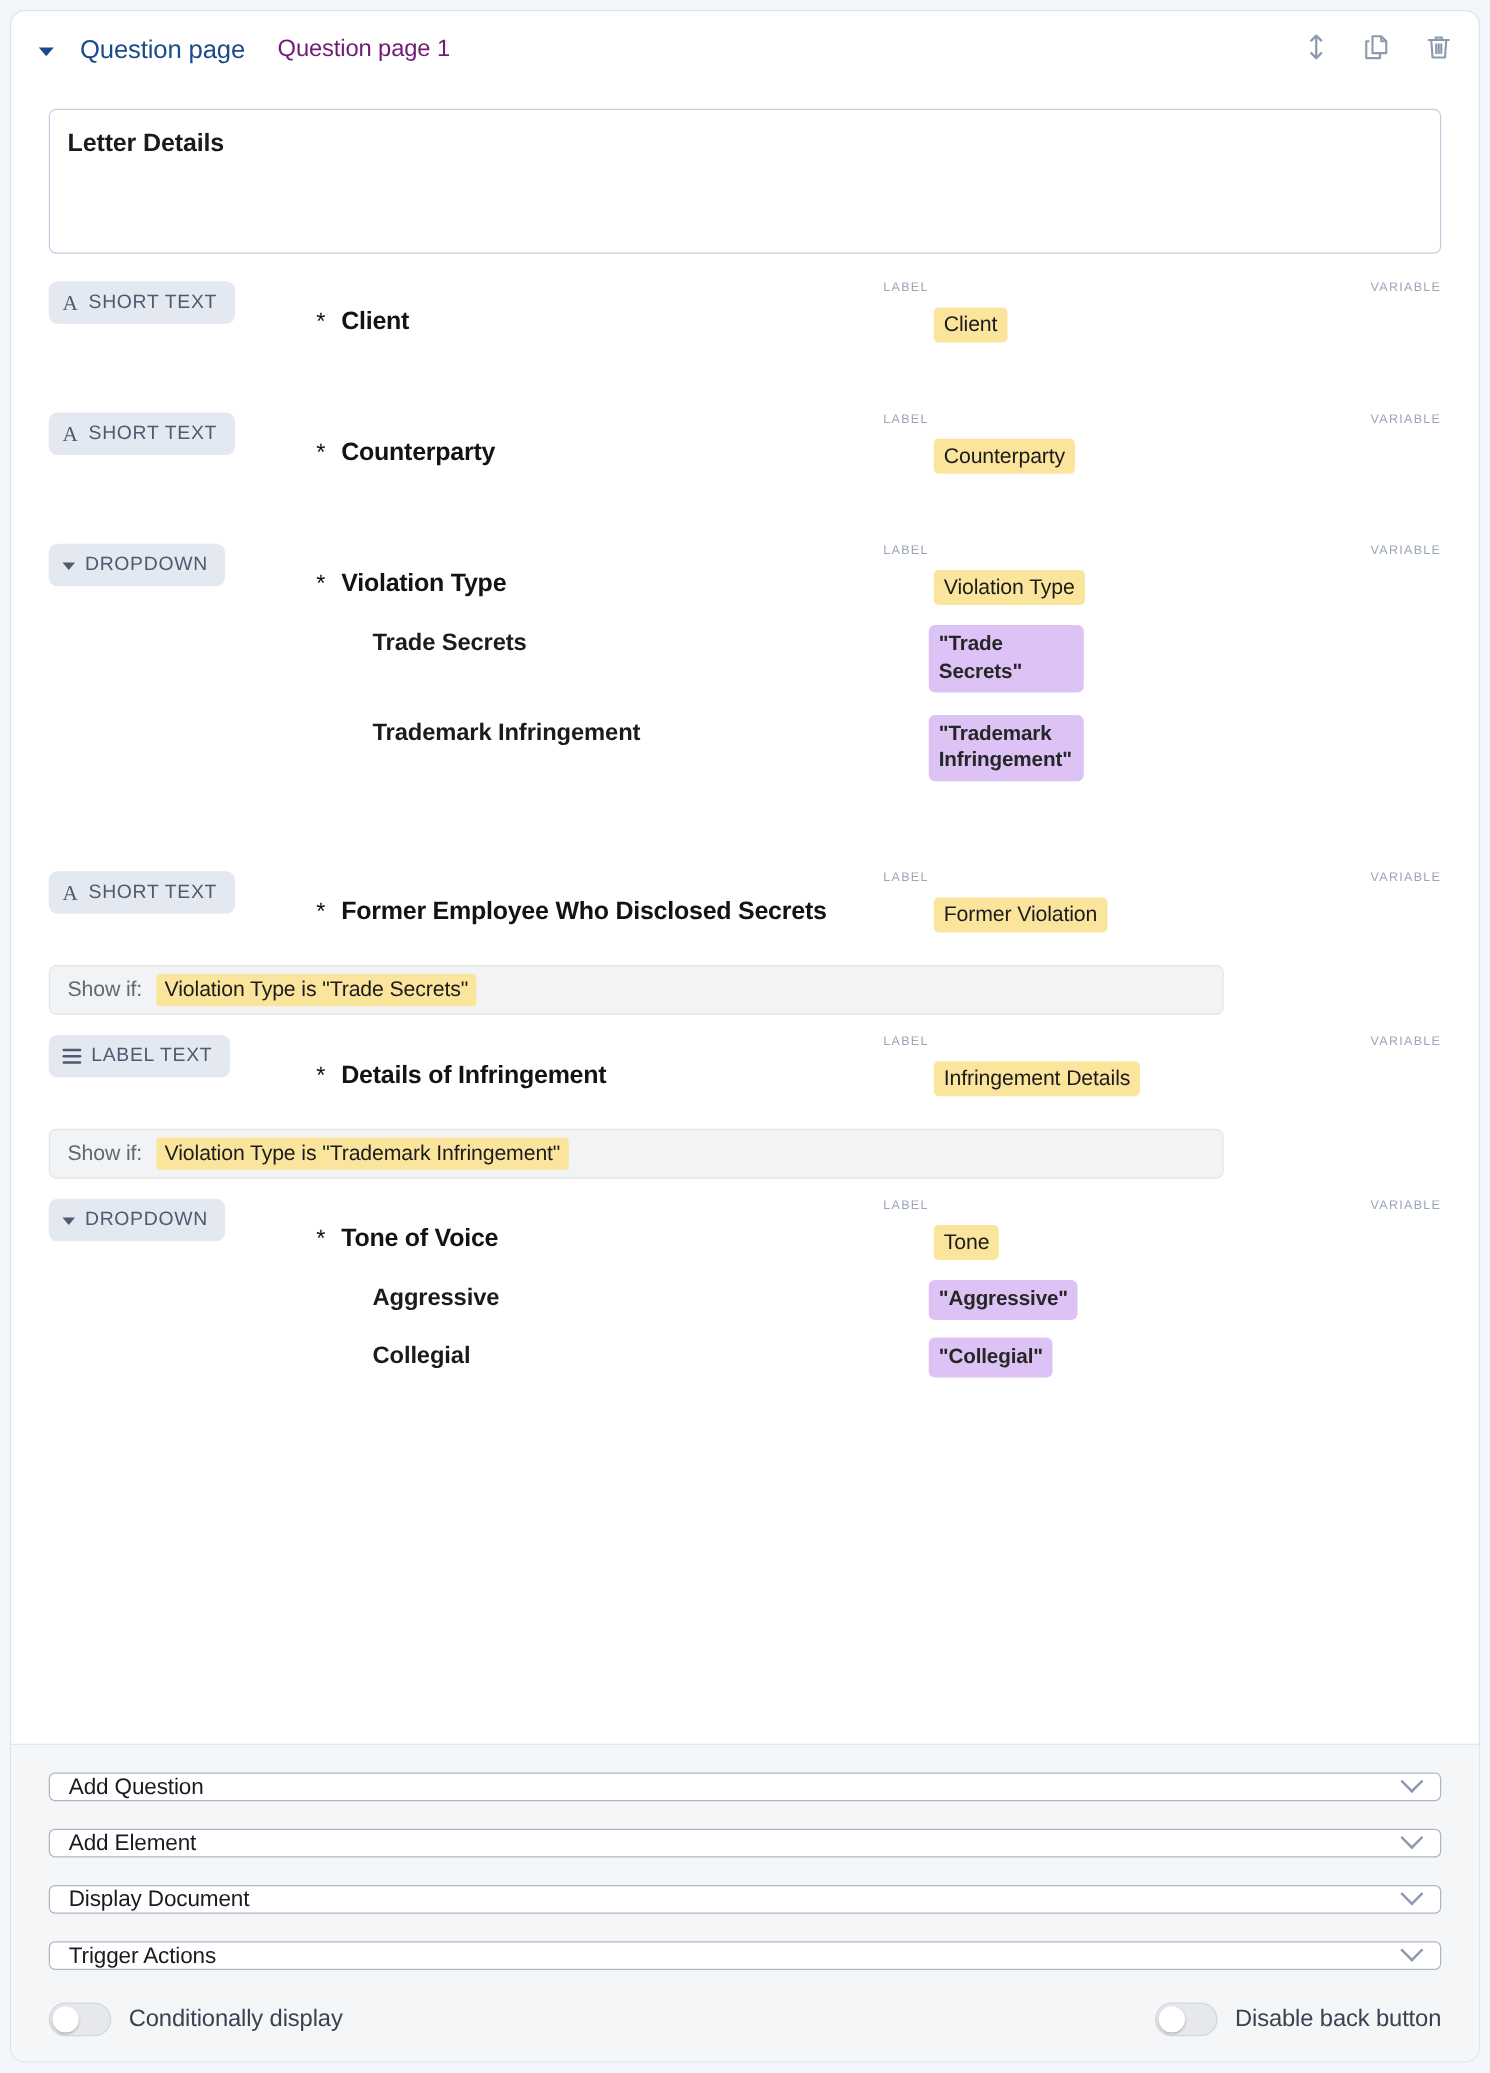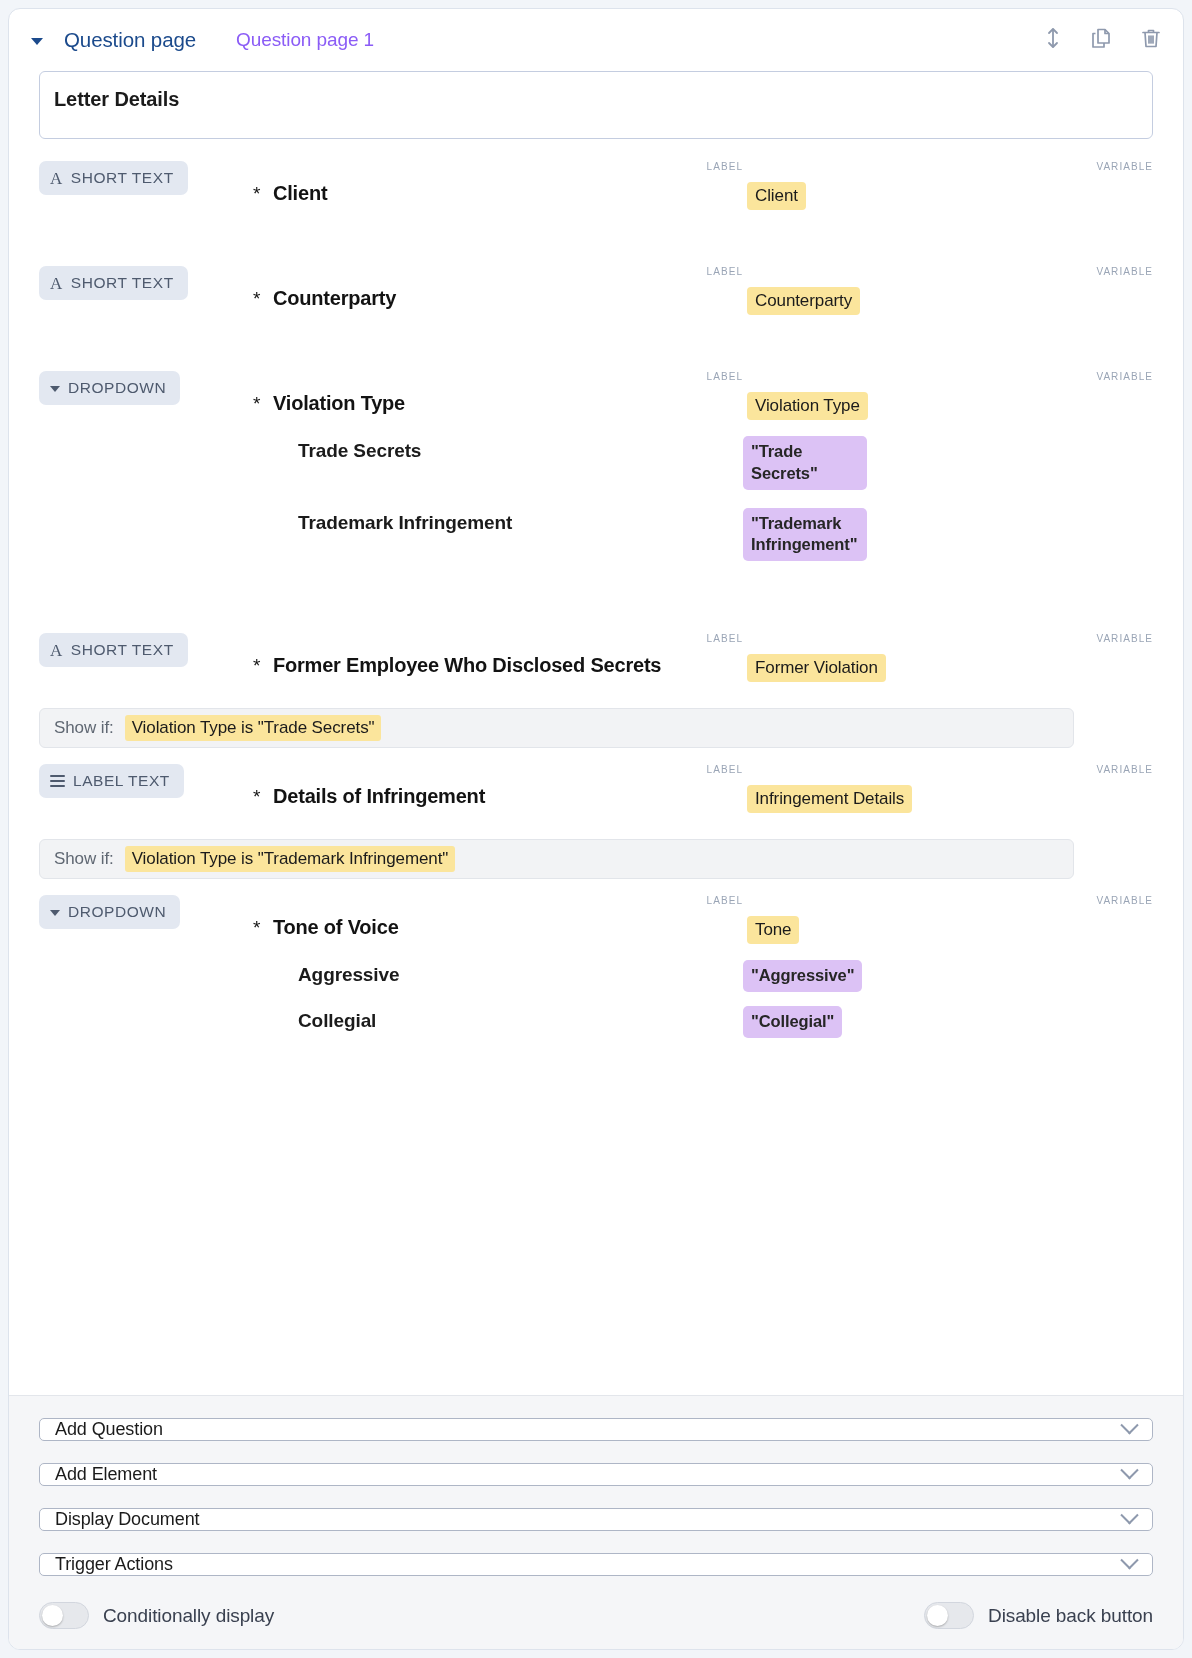--- a/index.html
+++ b/index.html
@@ -47,47 +47,48 @@
     margin-top: 2px;
     cursor: pointer;
   }
   .page-type {
     color: #1b4a8c;
     font-size: 20.5px;
     letter-spacing: -0.1px;
     cursor: pointer;
   }
   .page-name {
-    color: #8b5cf6;
+    color: #701a75;
     font-size: 19px;
-    margin-left: 28px;
+    margin-left: 14px;
     letter-spacing: -0.1px;
   }
   .header-actions {
     position: absolute;
     right: 20px; top: 50%;
     transform: translateY(-50%);
     display: flex;
     align-items: center;
     gap: 26px;
   }
   .hicon { color: #8e99ad; display: block; cursor: pointer; }
 
   
   .title-box-wrap { padding: 0 30px; }
   .title-box {
-    height: 68px;
+    height: 116px;
     border: 1px solid #c4cde0;
     border-radius: 6px;
     padding: 16px 14px 0 14px;
     font-size: 20px;
     font-weight: bold;
     color: #1b1b1b;
     letter-spacing: -0.1px;
     background: #fff;
+    margin-top: 16px;
   }
 
   
   .body {
     flex: 1 1 auto;
     position: relative;
     padding: 0 30px;
     overflow: hidden;
   }
 
@@ -206,21 +207,21 @@
     word-break: break-word;
     cursor: pointer;
   }
 
   
   .showif {
     background: #f2f3f5;
     border: 1px solid #e2e5ea;
     border-radius: 6px;
     height: 40px;
-    width: 1035px;
+    width: 940px;
     display: flex;
     align-items: center;
     padding: 0 14px;
     margin-top: 16px;
     cursor: pointer;
   }
   .showif-label {
     color: #606873;
     font-size: 17px;
     margin-right: 11px;

